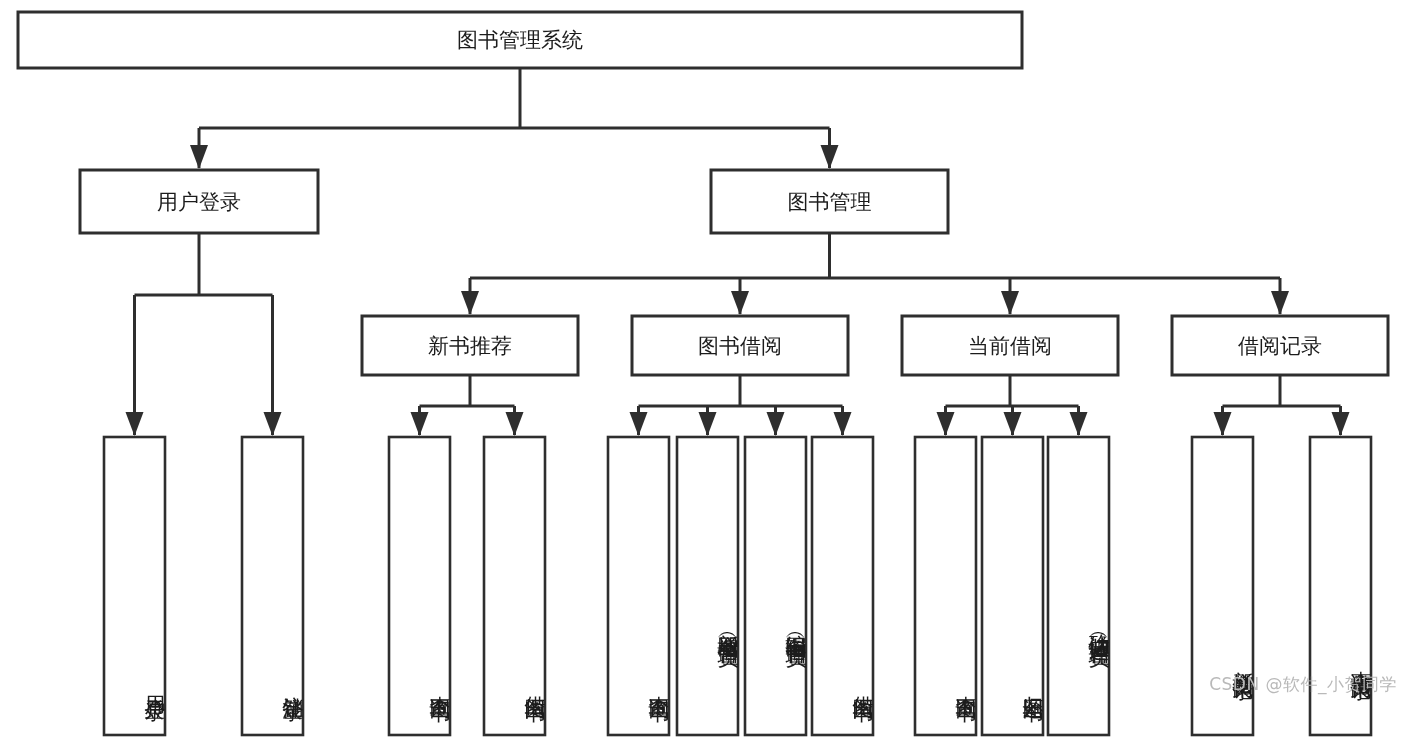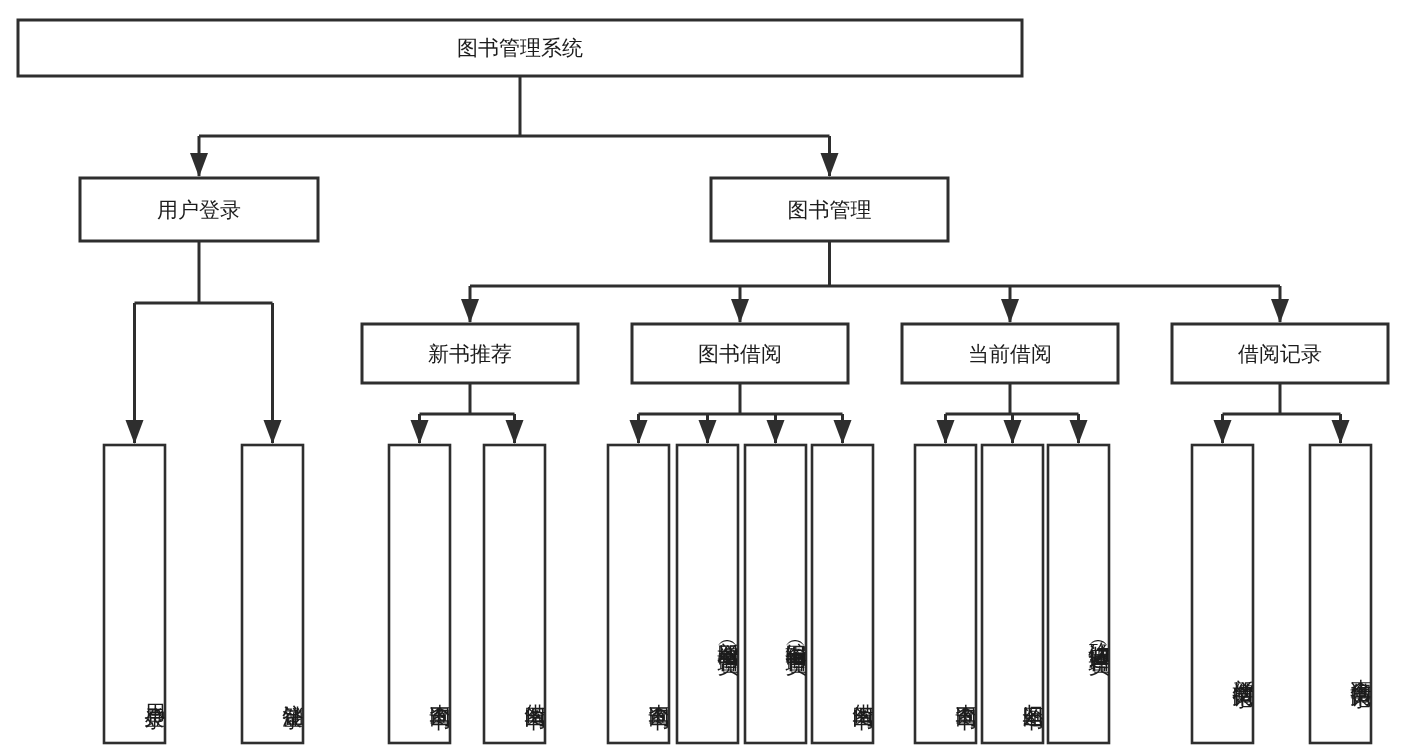--- a/index.html
+++ b/index.html
@@ -10,21 +10,21 @@
   body {
     width: 1405px;
     height: 747px;
     font-family: "DejaVu Sans", "Liberation Sans", sans-serif;
     overflow: hidden;
     position: relative;
   }
   #diagram-root {
     position: absolute;
     left: 0;
-    top: 8px;
+    top: 0;
     width: 1405px;
     height: 700px;
   }
   svg { display: block; }
   .node-box {
     fill: #ffffff;
     stroke: #2e2e2e;
     stroke-width: 3;
   }
   .node-box-thin {
@@ -208,13 +208,14 @@
       <div class="vlabel-wrap" style="left: 608px; width: 61px; height: 286px; top: 540px;">查询图书</div>
       <div class="vlabel-wrap" style="left: 677px; width: 61px; height: 286px; top: 482.5px;">新增图书（管理员）</div>
       <div class="vlabel-wrap" style="left: 745px; width: 61px; height: 286px; top: 482.5px;">编辑图书（管理员）</div>
       <div class="vlabel-wrap" style="left: 812px; width: 61px; height: 286px; top: 540px;">借阅图书</div>
       <div class="vlabel-wrap" style="left: 915px; width: 61px; height: 286px; top: 540px;">查询图书</div>
       <div class="vlabel-wrap" style="left: 982px; width: 61px; height: 286px; top: 540px;">归还图书</div>
       <div class="vlabel-wrap" style="left: 1048px; width: 61px; height: 286px; top: 482.5px;">确认归还（管理员）</div>
       <div class="vlabel-wrap" style="left: 1192px; width: 61px; height: 286px; top: 517px;">新增借阅记录</div>
       <div class="vlabel-wrap" style="left: 1310px; width: 61px; height: 286px; top: 517px;">查询借阅记录</div>
     </div>
+  <div class="watermark">CSDN @软件_小贺同学</div>
 </div>
 
 </body></html>

